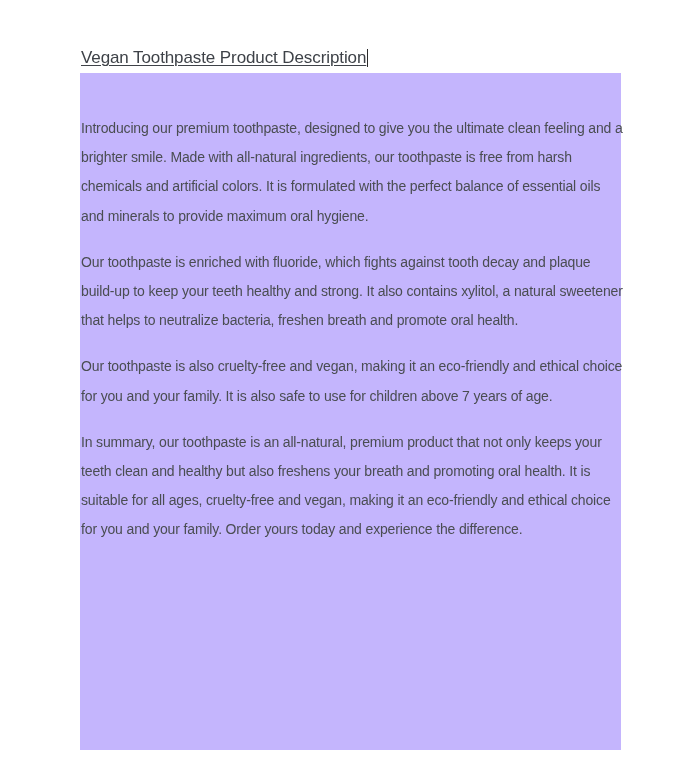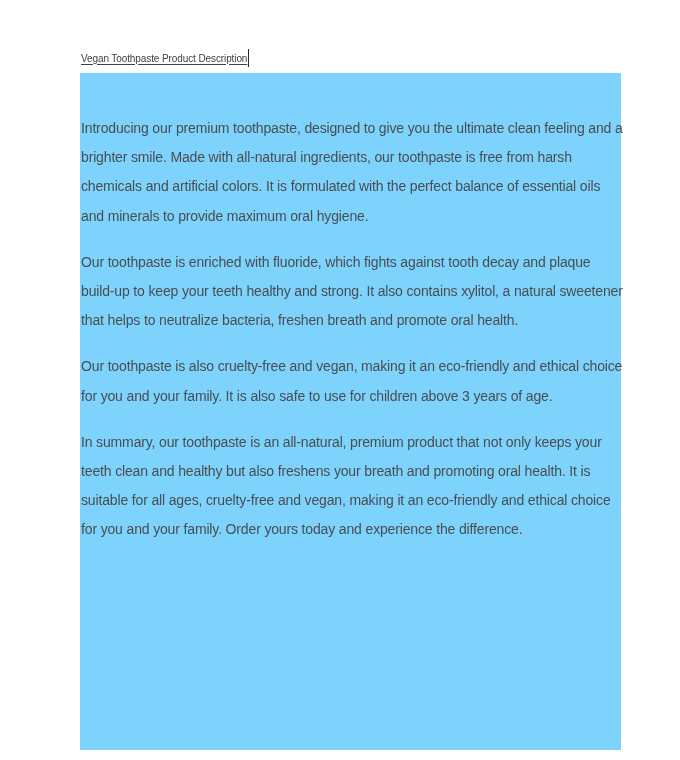--- a/index.html
+++ b/index.html
@@ -17,42 +17,42 @@
     }
     .doc-title-wrap {
       position: absolute;
       left: 81px;
       top: 47px;
       height: 22px;
       display: flex;
       align-items: center;
     }
     .doc-title {
-      font-size: 10px;
+      font-size: 17px;
       color: #3e4248;
       text-decoration: underline;
       text-underline-offset: 2px;
       text-decoration-thickness: 1px;
       letter-spacing: -0.1px;
       white-space: nowrap;
     }
     .text-cursor {
       display: inline-block;
       width: 1px;
       height: 18px;
       background: #2b2b2b;
       margin-left: 1px;
     }
     .content-box {
       position: absolute;
       left: 80px;
       top: 73px;
       width: 541px;
       height: 677px;
-      background: #7dd3fc;
+      background: #c4b5fd;
       box-sizing: border-box;
       padding: 41px 0 0 1px;
     }
     .para {
       margin: 0 0 17px 0;
       font-size: 14px;
       line-height: 29.2px;
       color: #4a4d52;
       letter-spacing: -0.15px;
       width: 545px;
@@ -62,15 +62,15 @@
 <body>
 
 <div class="doc-title-wrap">
   <span class="doc-title">Vegan Toothpaste Product Description</span>
   <span class="text-cursor"></span>
 </div>
 
 <div class="content-box">
   <p class="para">Introducing our premium toothpaste, designed to give you the ultimate clean feeling and a brighter smile. Made with all-natural ingredients, our toothpaste is free from harsh chemicals and artificial colors. It is formulated with the perfect balance of essential oils and minerals to provide maximum oral hygiene.</p>
   <p class="para">Our toothpaste is enriched with fluoride, which fights against tooth decay and plaque build-up to keep your teeth healthy and strong. It also contains xylitol, a natural sweetener that helps to neutralize bacteria, freshen breath and promote oral health.</p>
-  <p class="para">Our toothpaste is also cruelty-free and vegan, making it an eco-friendly and ethical choice for you and your family. It is also safe to use for children above 3 years of age.</p>
+  <p class="para">Our toothpaste is also cruelty-free and vegan, making it an eco-friendly and ethical choice for you and your family. It is also safe to use for children above 7 years of age.</p>
   <p class="para">In summary, our toothpaste is an all-natural, premium product that not only keeps your teeth clean and healthy but also freshens your breath and promoting oral health. It is suitable for all ages, cruelty-free and vegan, making it an eco-friendly and ethical choice for you and your family. Order yours today and experience the difference.</p>
 </div>
 
 </body></html>

